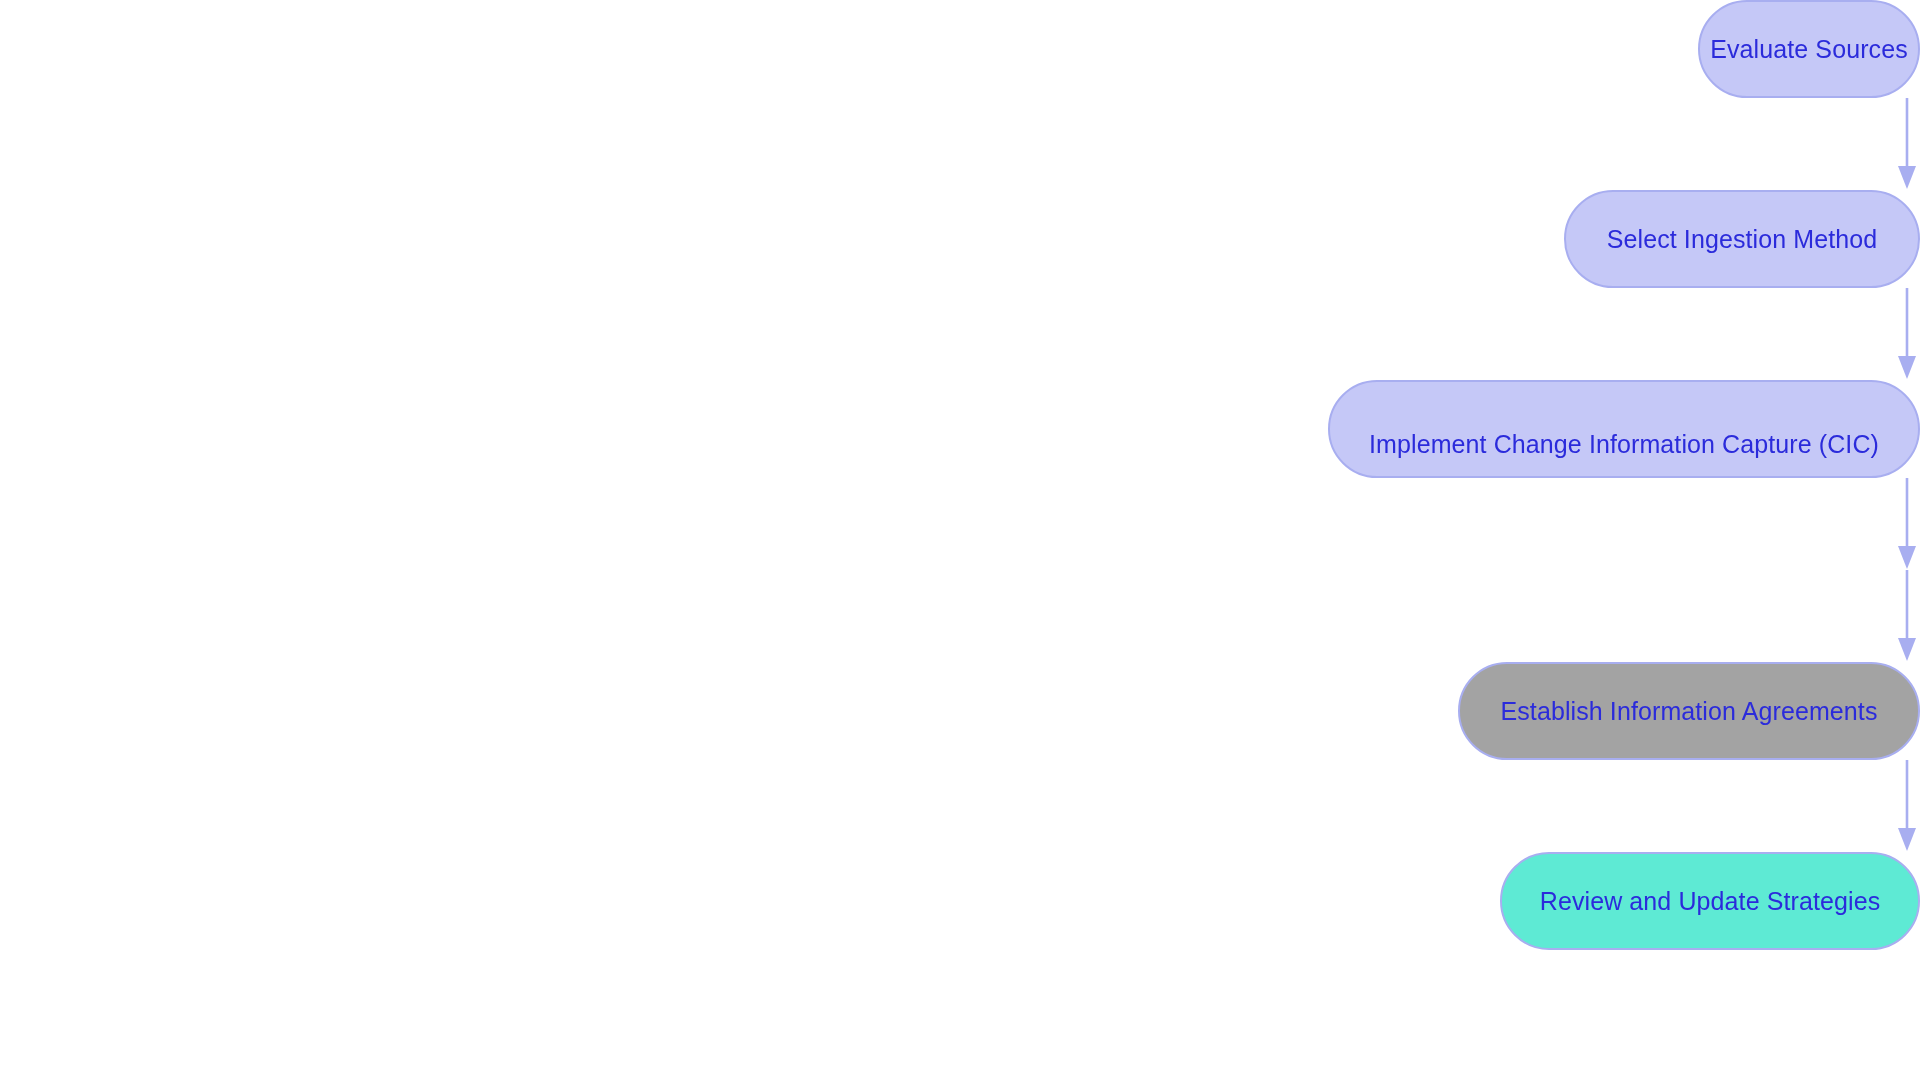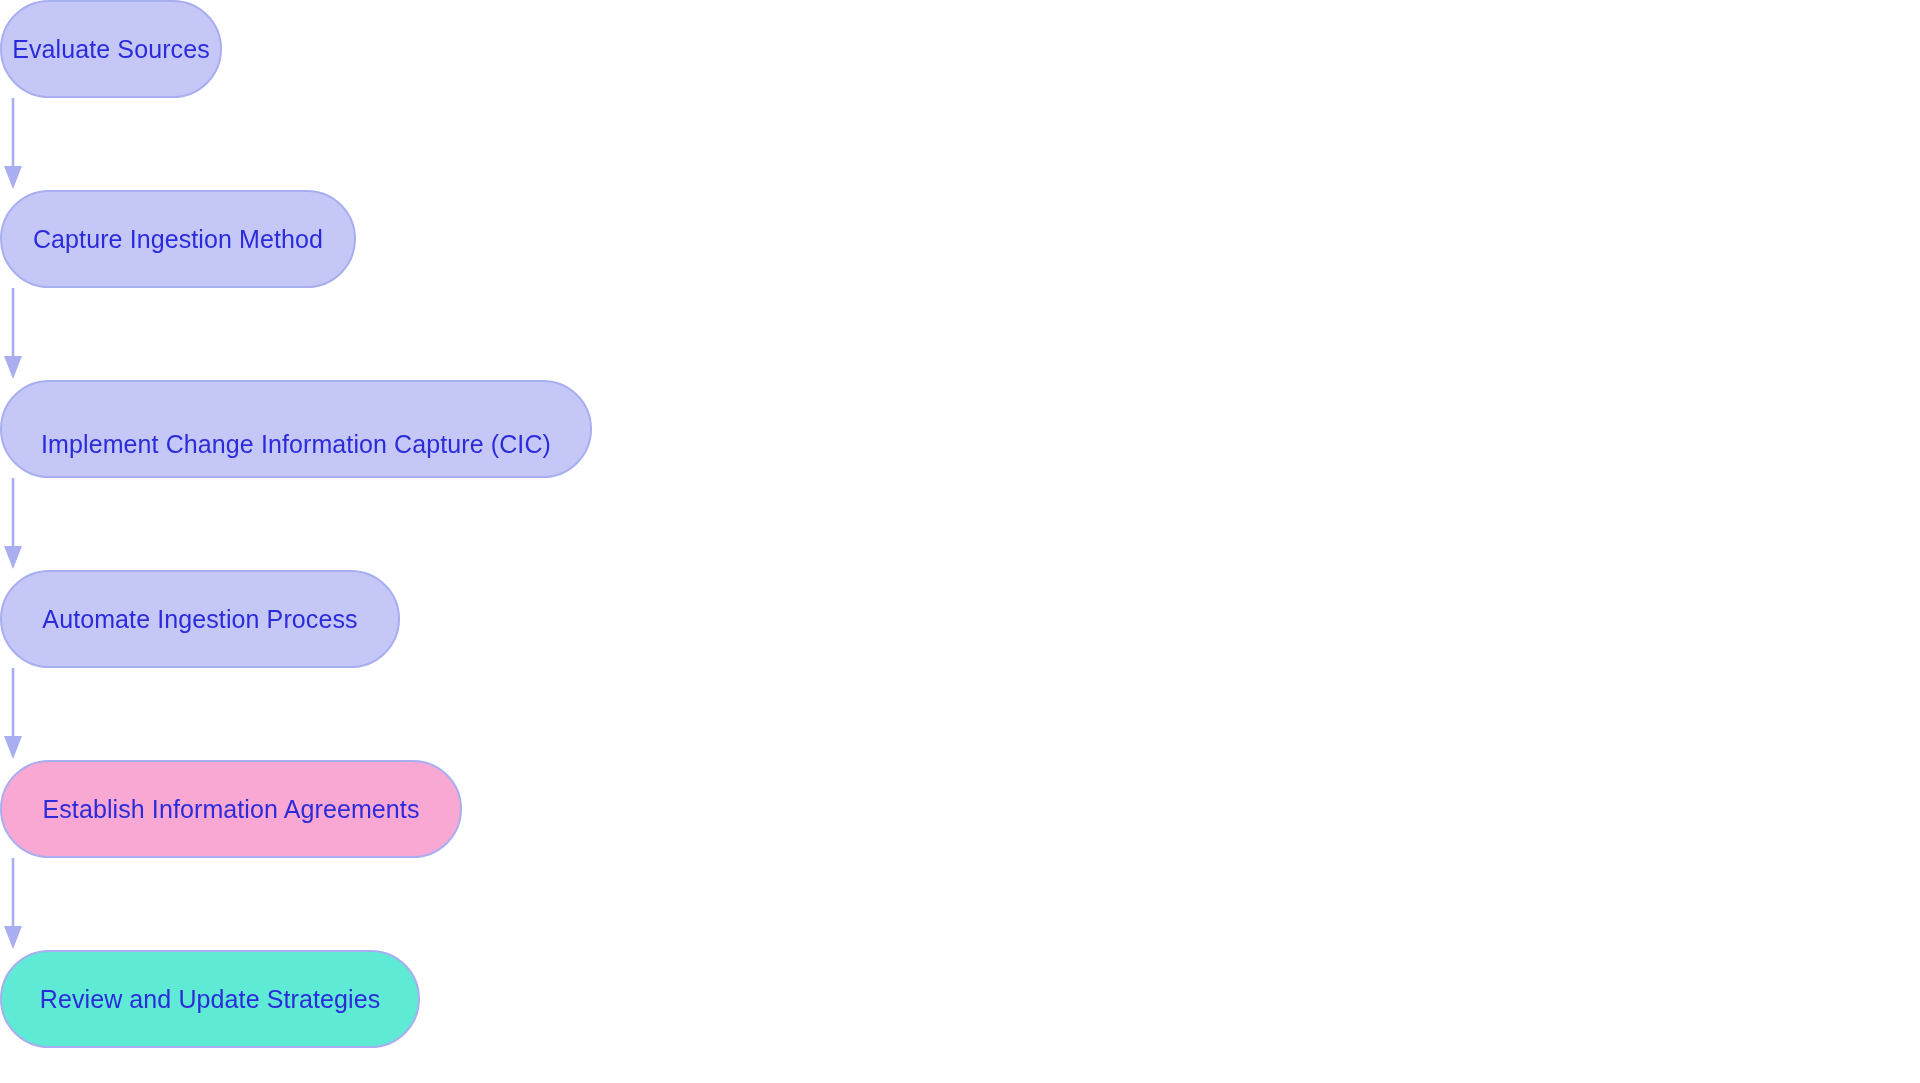--- a/index.html
+++ b/index.html
@@ -50,74 +50,69 @@
   
   .flow-connector {
     width: 26px;
     height: 92px;
     flex: none;
     display: block;
   }
 
   .node-row {
     display: flex;
-    justify-content: flex-start;
+    justify-content: flex-end;
     width: 100%;
   }
 </style>
 </head>
 <body>
 
 <div id="flowchart-canvas" style="background: rgb(255, 255, 255);">
     <div class="node-row">
       <div class="flow-node" style="width: 222px; background: rgb(197, 200, 247); border-color: rgb(168, 174, 240);">
         <span class="flow-node-label" style="color: rgb(43, 43, 219);">Evaluate Sources</span>
       </div>
     </div>
     <div class="node-row">
       <svg class="flow-connector" viewBox="0 0 26 92" width="26" height="92">
         <line x1="13" y1="0" x2="13" y2="74" stroke="#a8aef0" stroke-width="2.6"></line>
         <polygon points="4,68 22,68 13,91" fill="#a8aef0"></polygon>
       </svg>
     </div>
     <div class="node-row">
       <div class="flow-node" style="width: 356px; background: rgb(197, 200, 247); border-color: rgb(168, 174, 240);">
-        <span class="flow-node-label" style="color: rgb(43, 43, 219);">Capture Ingestion Method</span>
+        <span class="flow-node-label" style="color: rgb(43, 43, 219);">Select Ingestion Method</span>
       </div>
     </div>
     <div class="node-row">
       <svg class="flow-connector" viewBox="0 0 26 92" width="26" height="92">
         <line x1="13" y1="0" x2="13" y2="74" stroke="#a8aef0" stroke-width="2.6"></line>
         <polygon points="4,68 22,68 13,91" fill="#a8aef0"></polygon>
       </svg>
     </div>
     <div class="node-row">
       <div class="flow-node" style="width: 592px; background: rgb(197, 200, 247); border-color: rgb(168, 174, 240);">
         <span class="flow-node-label" style="color: rgb(43, 43, 219); margin-top: 30px;">Implement Change Information Capture (CIC)</span>
       </div>
     </div>
     <div class="node-row">
       <svg class="flow-connector" viewBox="0 0 26 92" width="26" height="92">
         <line x1="13" y1="0" x2="13" y2="74" stroke="#a8aef0" stroke-width="2.6"></line>
         <polygon points="4,68 22,68 13,91" fill="#a8aef0"></polygon>
       </svg>
     </div>
     <div class="node-row">
-      <div class="flow-node" style="width: 400px; background: rgb(197, 200, 247); border-color: rgb(168, 174, 240);">
-        <span class="flow-node-label" style="color: rgb(43, 43, 219);">Automate Ingestion Process</span>
-      </div>
-    </div>
-    <div class="node-row">
       <svg class="flow-connector" viewBox="0 0 26 92" width="26" height="92">
         <line x1="13" y1="0" x2="13" y2="74" stroke="#a8aef0" stroke-width="2.6"></line>
         <polygon points="4,68 22,68 13,91" fill="#a8aef0"></polygon>
       </svg>
     </div>
     <div class="node-row">
-      <div class="flow-node" style="width: 462px; background: #f9a8d4; border-color: rgb(168, 174, 240);">
+      <div class="flow-node" style="width: 462px; background: #a3a3a3; border-color: rgb(168, 174, 240);">
         <span class="flow-node-label" style="color: rgb(43, 43, 219);">Establish Information Agreements</span>
       </div>
     </div>
     <div class="node-row">
       <svg class="flow-connector" viewBox="0 0 26 92" width="26" height="92">
         <line x1="13" y1="0" x2="13" y2="74" stroke="#a8aef0" stroke-width="2.6"></line>
         <polygon points="4,68 22,68 13,91" fill="#a8aef0"></polygon>
       </svg>
     </div>
     <div class="node-row">

